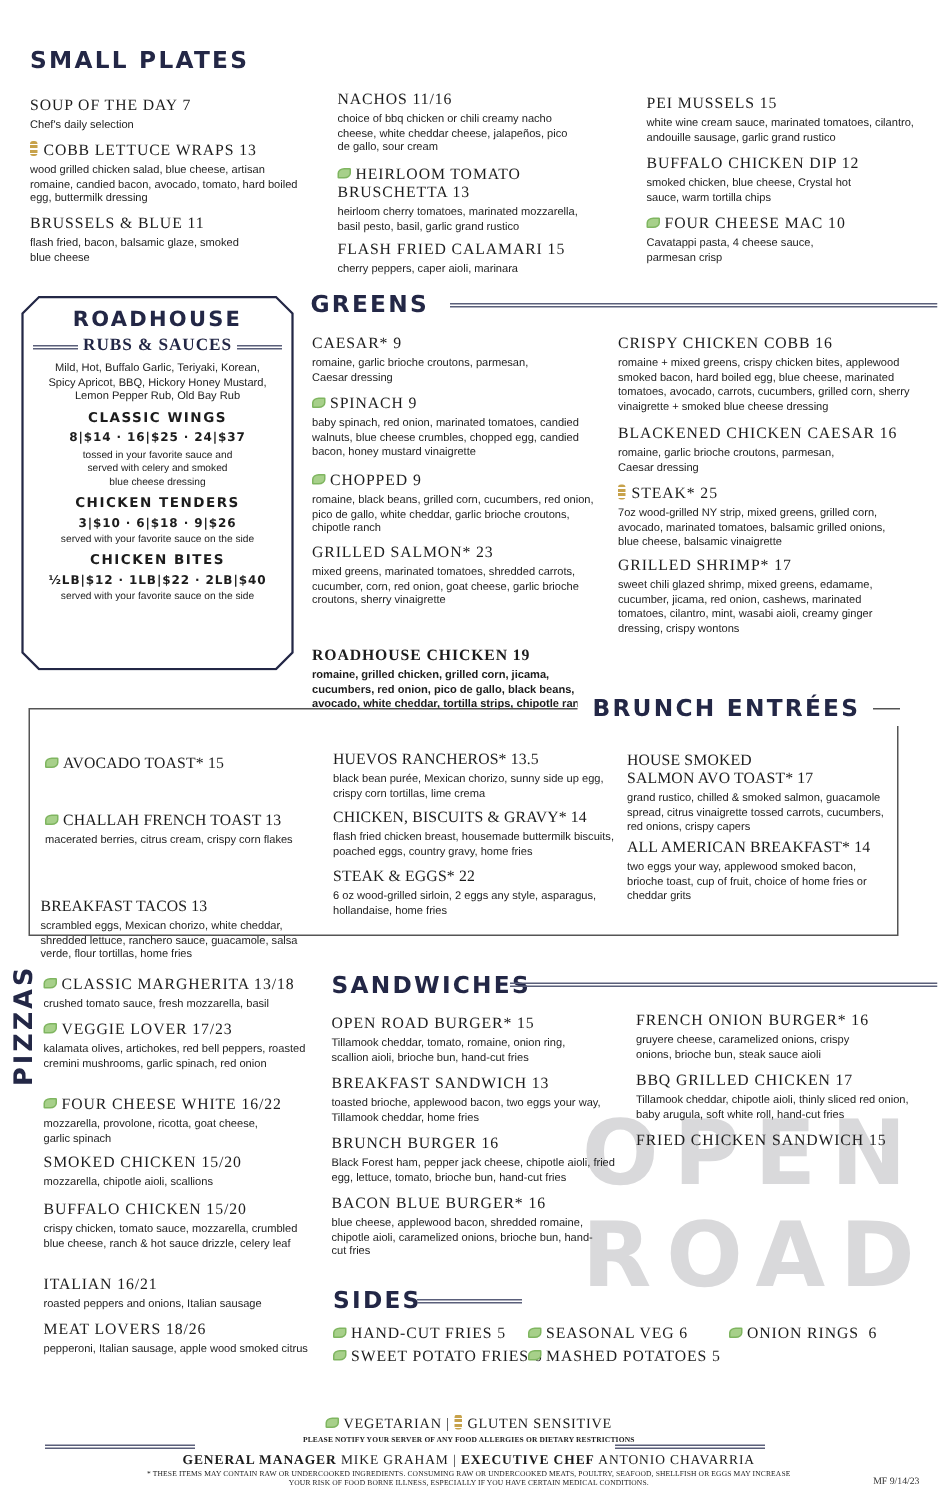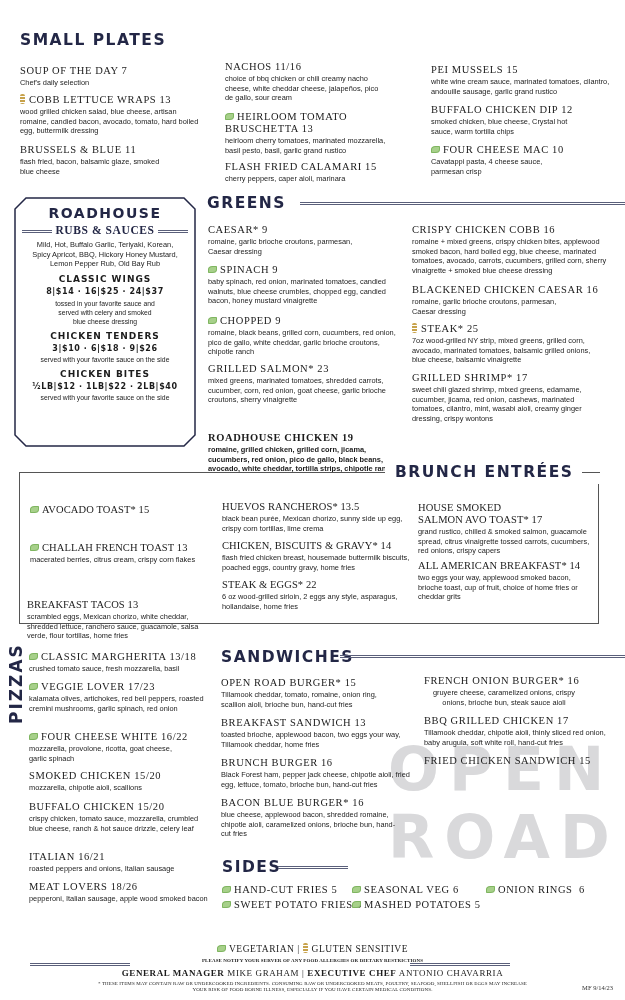--- a/index.html
+++ b/index.html
@@ -220,21 +220,21 @@
 <div class="item" style="left:29px;top:801px;width:170px;">
   <div class="item-name">BUFFALO CHICKEN 15/20</div>
   <div class="item-desc">crispy chicken, tomato sauce, mozzarella, crumbled blue cheese, ranch &amp; hot sauce drizzle, celery leaf</div>
 </div>
 <div class="item" style="left:29px;top:851px;width:175px;">
   <div class="item-name">ITALIAN 16/21</div>
   <div class="item-desc">roasted peppers and onions, Italian sausage</div>
 </div>
 <div class="item" style="left:29px;top:881px;width:190px;">
   <div class="item-name">MEAT LOVERS 18/26</div>
-  <div class="item-desc">pepperoni, Italian sausage, apple wood smoked bacon</div>
+  <div class="item-desc">pepperoni, Italian sausage, apple wood smoked citrus</div>
 </div>
 
 <div class="h-section" style="position:absolute;left:221px;top:648px;font-size:15.5px;">SANDWICHES</div>
 <div class="rule" style="left:340px;top:655px;width:285px;"></div>
 
 <div class="item" style="left:221px;top:677px;width:185px;">
   <div class="item-name">OPEN ROAD BURGER* 15</div>
   <div class="item-desc" style="width:165px;">Tillamook cheddar, tomato, romaine, onion ring, scallion aioli, brioche bun, hand-cut fries</div>
 </div>
 <div class="item" style="left:221px;top:717px;width:190px;">
@@ -245,21 +245,21 @@
   <div class="item-name">BRUNCH BURGER 16</div>
   <div class="item-desc">Black Forest ham, pepper jack cheese, chipotle aioli, fried egg, lettuce, tomato, brioche bun, hand-cut fries</div>
 </div>
 <div class="item" style="left:221px;top:797px;width:175px;">
   <div class="item-name">BACON BLUE BURGER* 16</div>
   <div class="item-desc">blue cheese, applewood bacon, shredded romaine, chipotle aioli, caramelized onions, brioche bun, hand-cut fries</div>
 </div>
 
 <div class="item" style="left:424px;top:675px;width:190px;">
   <div class="item-name">FRENCH ONION BURGER* 16</div>
-  <div class="item-desc" style="width:160px;text-align:center;">gruyere cheese, caramelized onions, crispy onions, brioche bun, steak sauce aioli</div>
+  <div class="item-desc" style="width:160px;">gruyere cheese, caramelized onions, crispy onions, brioche bun, steak sauce aioli</div>
 </div>
 <div class="item" style="left:424px;top:715px;width:195px;">
   <div class="item-name">BBQ GRILLED CHICKEN 17</div>
   <div class="item-desc">Tillamook cheddar, chipotle aioli, thinly sliced red onion, baby arugula, soft white roll, hand-cut fries</div>
 </div>
 <div class="item" style="left:424px;top:755px;width:190px;">
   <div class="item-name">FRIED CHICKEN SANDWICH 15</div>
 </div>
 
 <div class="h-section" style="position:absolute;left:222px;top:858px;font-size:15.5px;">SIDES</div>

